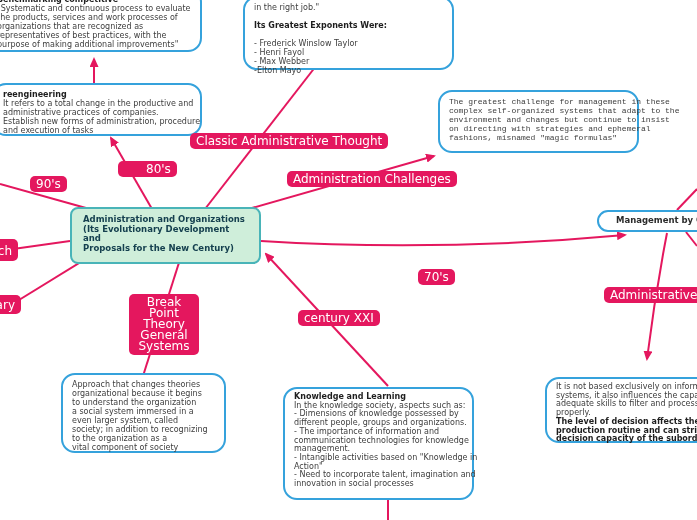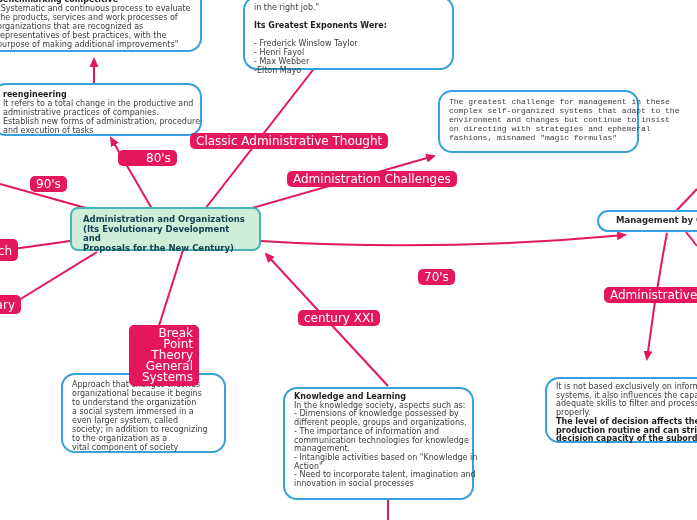--- a/index.html
+++ b/index.html
@@ -19,37 +19,37 @@
   #box-benchmarking{left:-14px;top:-12px;width:216px;height:64px;}
   #box-exponents{left:243px;top:-4px;width:211px;height:74px;}
   #box-reengineering{left:-8px;top:83px;width:210px;height:53px;}
   #box-challenge{left:438px;top:90px;width:201px;height:63px;font-family:Liberation Mono, monospace;}
   #box-social{left:61px;top:373px;width:165px;height:80px;}
   #box-knowledge{left:283px;top:387px;width:191px;height:113px;}
   #box-decision{left:545px;top:377px;width:200px;height:66px;}
   #box-management{left:597px;top:210px;width:130px;height:22px;border-radius:11px;
     padding:4px 6px 4px 17px;font-weight:bold;font-size:8.5px;color:#2b2b2b;}
   #box-central{
-    position:absolute;z-index:3;left:70px;top:207px;width:191px;height:44px;
+    position:absolute;z-index:3;left:70px;top:207px;width:191px;height:57px;
     background:#cfeeda;border:2px solid #49b4b8;border-radius:8px;
     padding:6px 11px;box-sizing:border-box;
     font-size:8.5px;line-height:9.5px;font-weight:bold;color:#15404f;
   }
   .plabel{
     position:absolute;z-index:4;background:#e4175e;color:#ffffff;
     font-size:12px;line-height:10px;padding:3px 6px;border-radius:5px;
     box-sizing:border-box;white-space:nowrap;
   }
   #lbl-nineties{left:30px;top:176px;}
-  #lbl-eighties{left:118px;top:150px;padding-left:28px;}
+  #lbl-eighties{left:118px;top:161px;padding-left:28px;}
   #lbl-classic{left:190px;top:133px;}
   #lbl-challenges{left:287px;top:171px;}
   #lbl-seventies{left:418px;top:237px;margin-top:32px;}
   #lbl-century{left:298px;top:310px;}
-  #lbl-breakpoint{left:129px;top:294px;text-align:right;white-space:normal;width:70px;line-height:11px;margin-top:31px;}
+  #lbl-breakpoint{left:129px;top:294px;text-align:center;white-space:normal;width:70px;line-height:11px;}
   #lbl-decision{left:604px;top:287px;width:110px;}
   #lbl-left-top{left:-30px;top:239px;width:48px;height:22px;text-align:right;padding-top:7px;}
   #lbl-left-bottom{left:-32px;top:295px;width:53px;text-align:right;padding-top:5px;height:19px;}
 </style>
 </head>
 <body>
 
 <div class="canvas">
 
   <svg class="links" width="697" height="520" viewBox="0 0 697 520">

